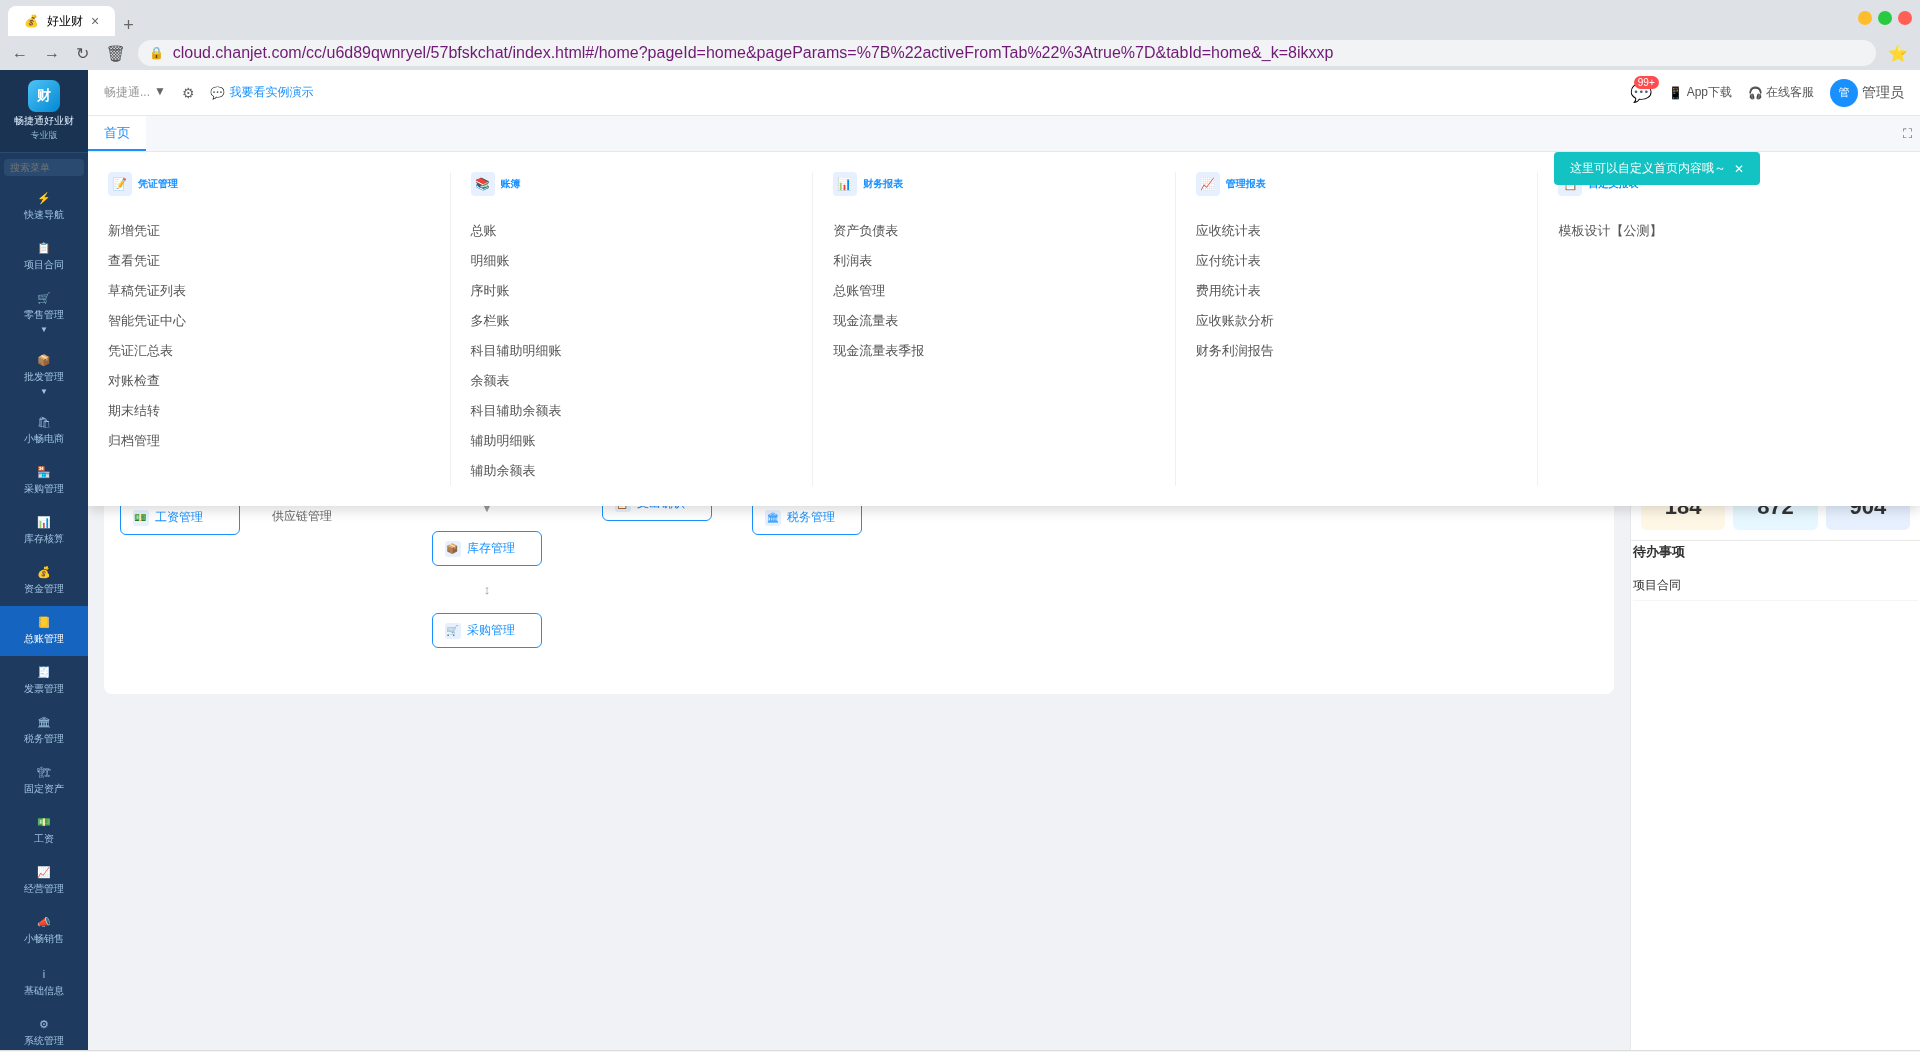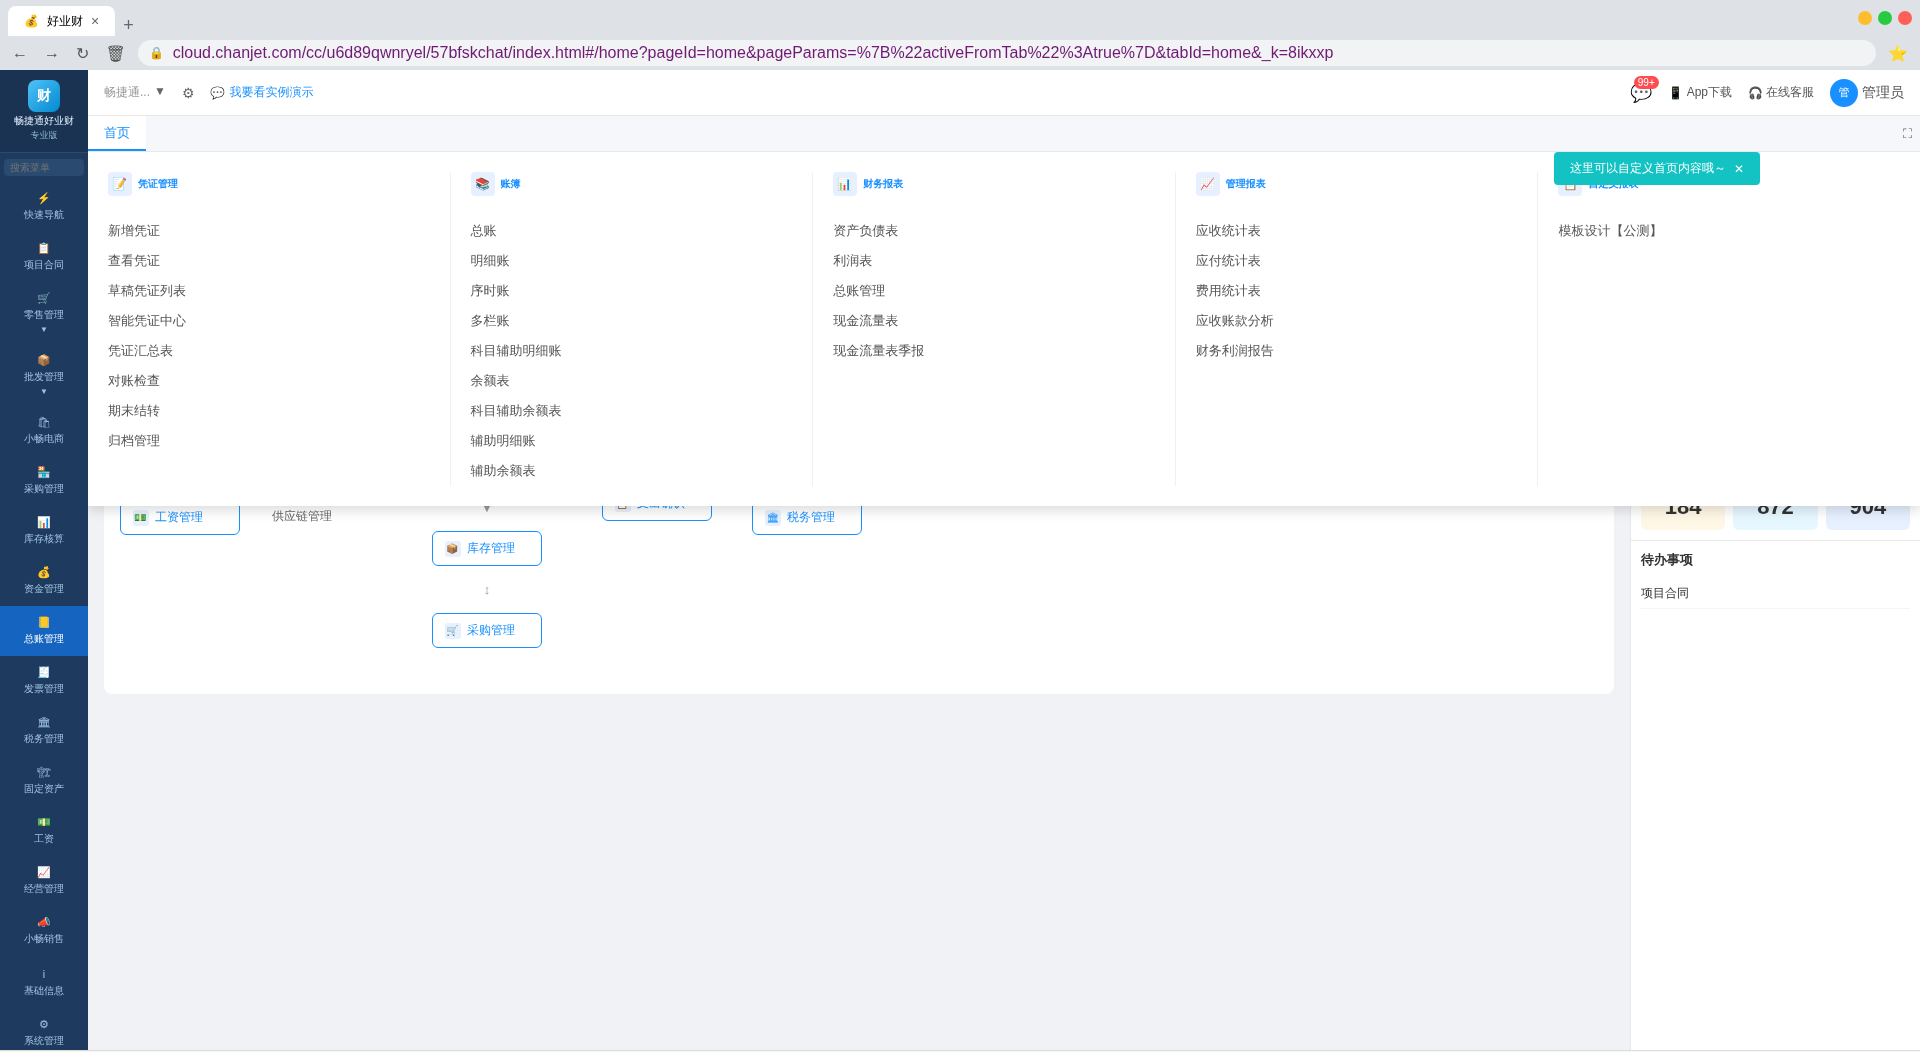--- a/index.html
+++ b/index.html
@@ -103,21 +103,21 @@
     .section-title { font-size: 13px; font-weight: 600; color: #333; margin-bottom: 10px; }
     .approval-cards { display: flex; gap: 8px; }
     .approval-card { flex: 1; border-radius: 6px; padding: 10px; text-align: center; }
     .approval-card.pending { background: #fff7e6; }
     .approval-card.approved { background: #e6f7ff; }
     .approval-card.sent { background: #e6f0ff; }
     .approval-label { font-size: 11px; color: #666; margin-bottom: 4px; display: flex; align-items: center; gap: 3px; justify-content: center; }
     .approval-num { font-size: 22px; font-weight: bold; color: #333; }
     
     
-    .todo-section { padding: 10px; border-top: 1px solid #e8e8e8; }
+    .todo-section { padding: 2px; border-top: 1px solid #e8e8e8; }
     .todo-item { display: flex; justify-content: space-between; align-items: center; padding: 6px 0; font-size: 12px; border-bottom: 1px solid #f5f5f5; }
     .todo-label { color: #333; }
     
     
     ::-webkit-scrollbar { width: 4px; }
     ::-webkit-scrollbar-thumb { background: #ccc; border-radius: 2px; }
     .help-btn { width: 32px; height: 32px; background: white; border-radius: 4px; display: flex; align-items: center; justify-content: center; cursor: pointer; font-size: 11px; color: #666; text-align: center; line-height: 1.2; border: 1px solid #e8e8e8; }
   </style>
 </head>
 <body>

